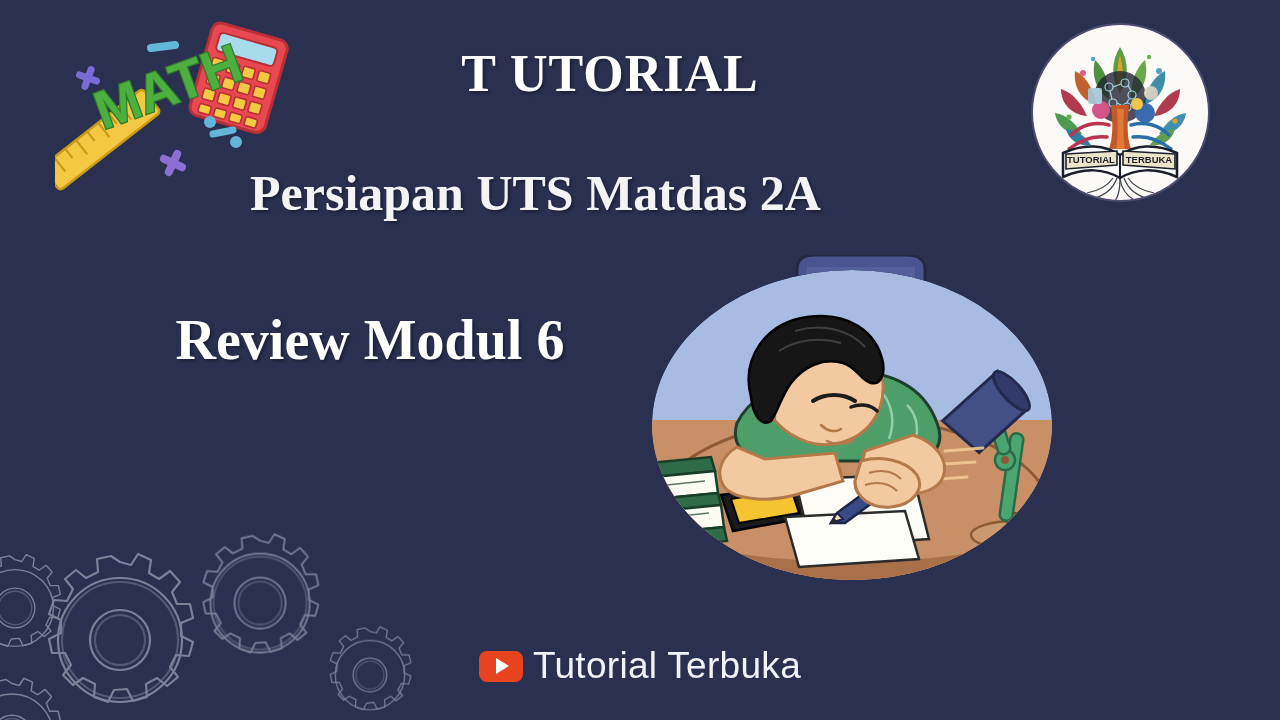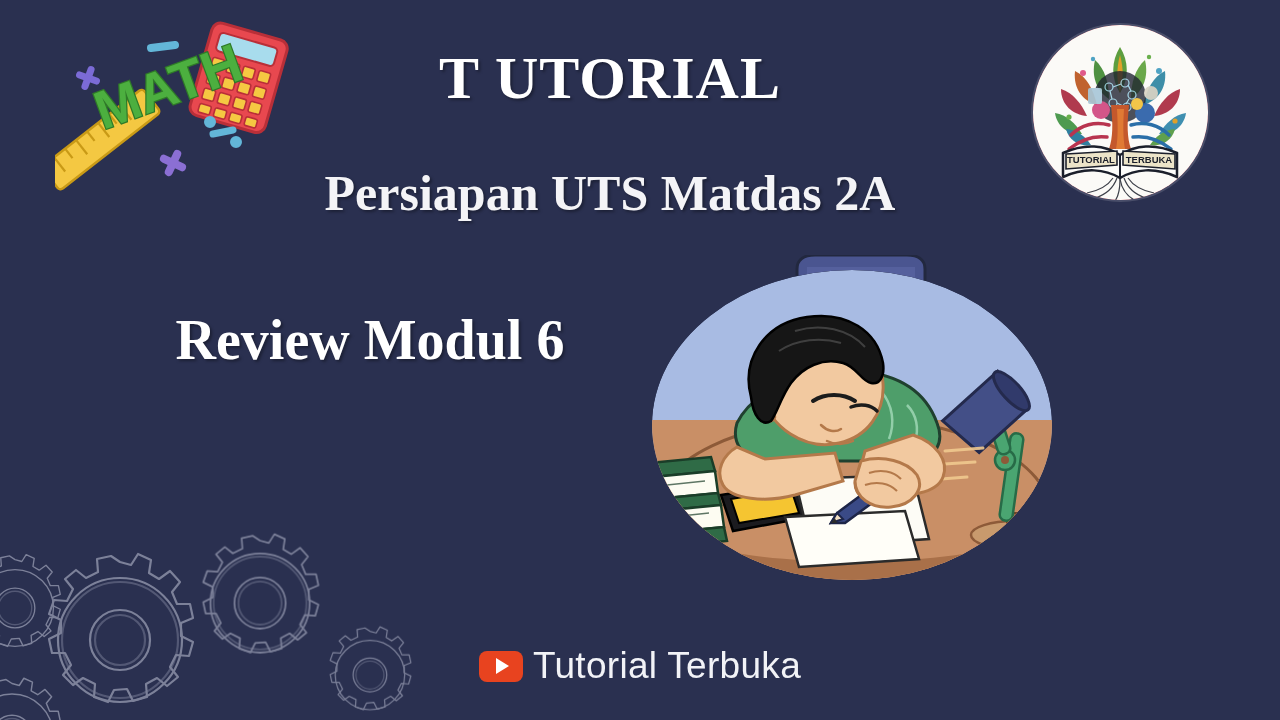--- a/index.html
+++ b/index.html
@@ -11,31 +11,31 @@
   #stage{position:relative;width:1280px;height:720px;background:#2a3050;overflow:hidden;}
 
   
   #gears{position:absolute;left:-30px;bottom:-20px;width:480px;height:250px;opacity:.55;}
 
   
   #math-doodle{position:absolute;left:55px;top:18px;width:250px;height:185px;}
 
   
   #logo-badge{position:absolute;left:1033px;top:25px;width:175px;height:175px;border-radius:50%;
-    background:#fca5a5;box-shadow:0 0 0 2px rgba(255,255,255,.15);overflow:hidden;}
+    background:#f0abfc;box-shadow:0 0 0 2px rgba(255,255,255,.15);overflow:hidden;}
 
   
   .serif{font-family:"Liberation Serif", serif;}
   #main-title{
     position:absolute;left:300px;top:48px;width:620px;text-align:center;
-    color:#ffffff;font-size:60px;font-weight:700;letter-spacing:1px;line-height:1;
+    color:#ffffff;font-size:52px;font-weight:700;letter-spacing:1px;line-height:1;
     text-shadow:2px 2px 3px rgba(0,0,0,.35);
   }
   #sub-title{
-    position:absolute;left:250px;top:168px;width:720px;text-align:center;
+    position:absolute;left:250px;top:168px;width:720px;
     color:#f4f4f7;font-size:50px;font-weight:700;line-height:1;
     text-shadow:2px 2px 3px rgba(0,0,0,.35);
   }
   #desc-block{
     position:absolute;left:70px;top:305px;width:600px;text-align:center;
     color:#ffffff;font-size:56px;font-weight:700;line-height:1.28;
     text-shadow:2px 2px 3px rgba(0,0,0,.35);
   }
   #desc-block .dline{display:block;white-space:nowrap;}
 

